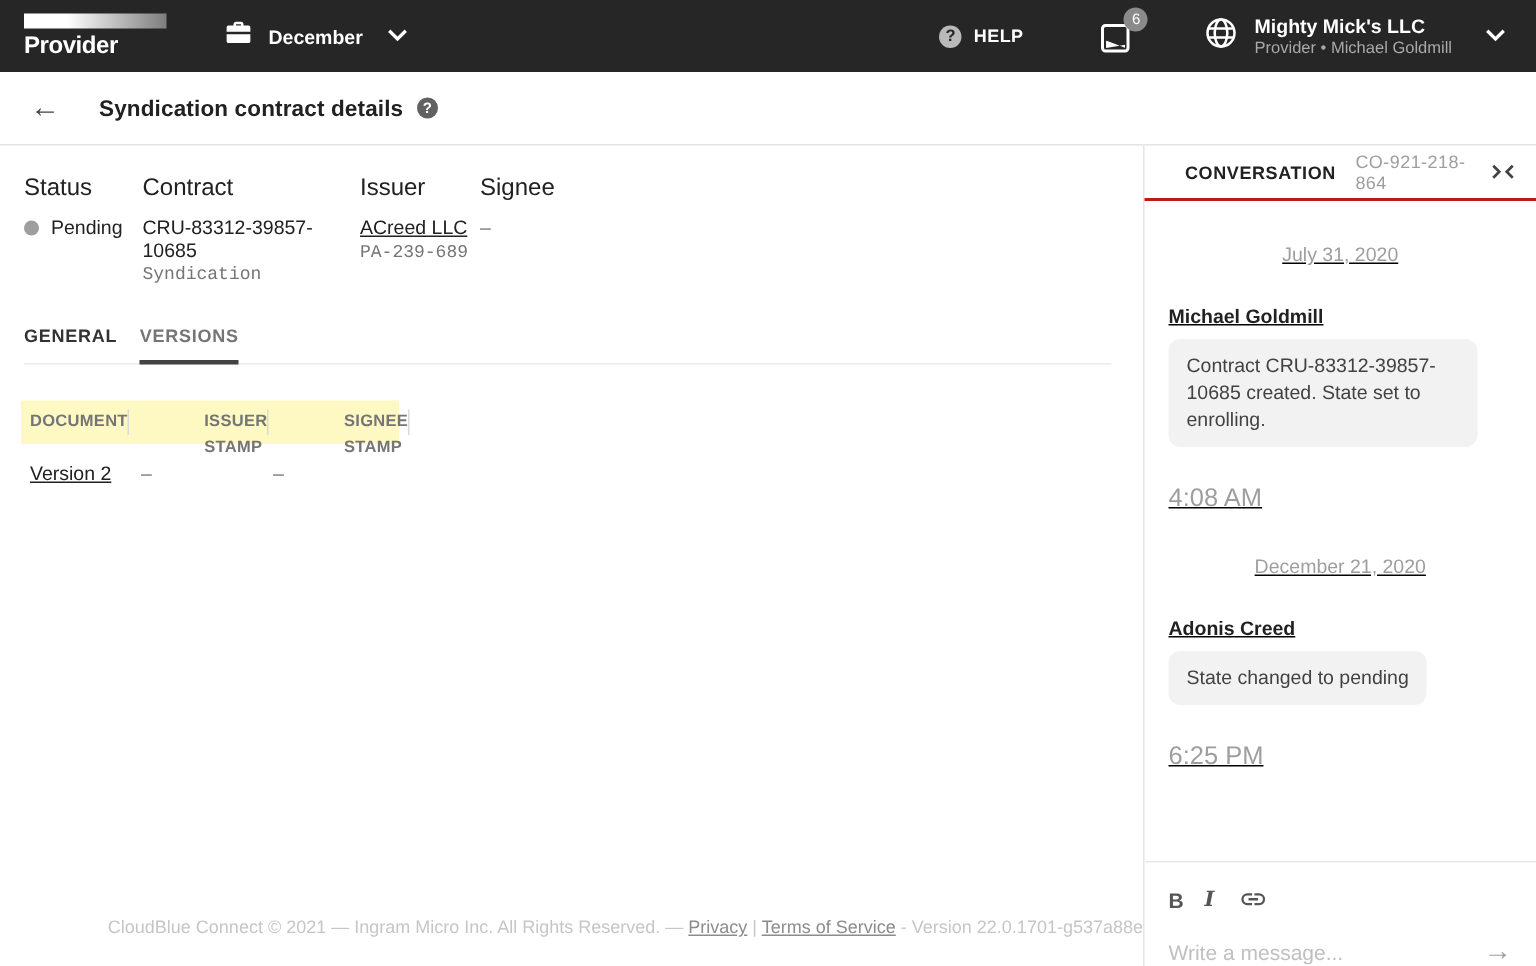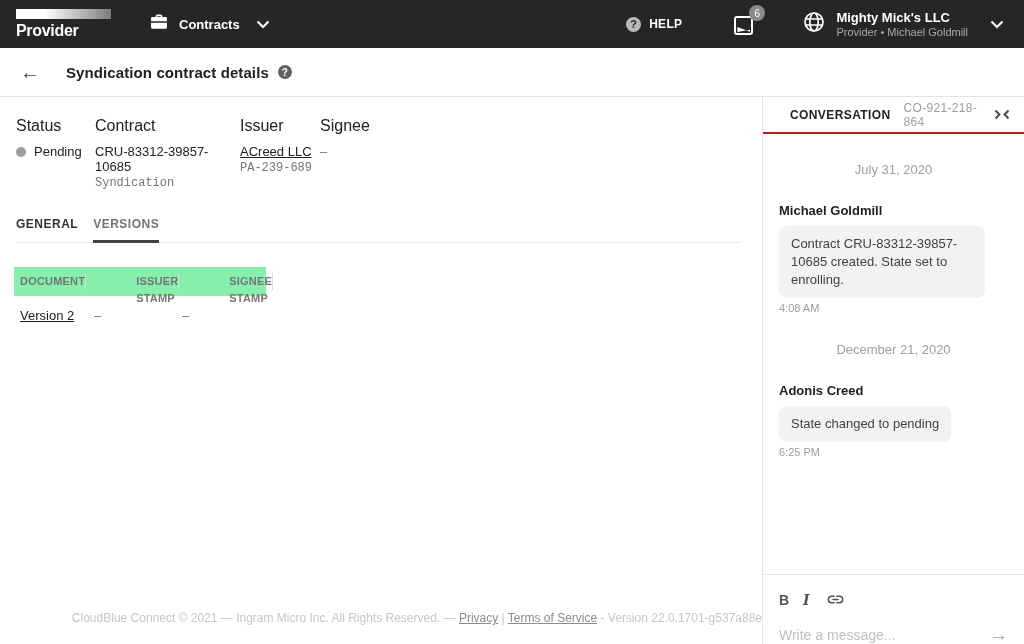--- a/index.html
+++ b/index.html
@@ -48,41 +48,41 @@
   .link { color:#212121; text-decoration:underline; cursor:pointer; }
   .gray { color:#757575; }
 
   .tabs { display:flex; margin:27px 0 0 16px; width:725px; border-bottom:1px solid #ececec; }
   .tab { font-size:12px; font-weight:bold; letter-spacing:0.5px; padding-bottom:11px; margin-right:15px; cursor:pointer; position:relative; }
   .tab-general { color:#333333; }
   .tab-versions { color:#757575; }
   .tab.active::after { content:""; position:absolute; left:0; right:0; bottom:-1px; height:3px; background:#424242; }
 
   .vtable { margin:24px 0 0 14px; width:252px; }
-  .thead { display:flex; background:#86efac; height:29px; align-items:center;gap:44px; }
+  .thead { display:flex; background:#fef9c3; height:29px; align-items:center;gap:44px; }
   .th { font-size:11px; font-weight:bold; color:#757575; letter-spacing:0.2px; padding-left:6px; height:17px; line-height:17px; border-right:1px solid #dadada; }
   .th1 { width:73px; } .th2 { width:88px; } .th3 { width:89px; }
   .trow { display:flex; margin-top:12px; }
   .td { font-size:13px; padding-left:6px; }
   .td1 { width:74px; } .td2 { width:88px; } .td3 { width:89px; }
 
   .footer { position:absolute; left:0; right:0; bottom:19px; text-align:right; font-size:12px; color:#c6c6c6; }
   .footer .flink { color:#8c8c8c; text-decoration:underline; cursor:pointer; }
 
   
   .conversation { width:262px; border-left:1px solid #e4e4e4; display:flex; flex-direction:column; }
   .conv-header { height:37px; display:flex; align-items:center; padding:0 14px 0 27px; border-bottom:2px solid #b91c1c; }
   .conv-title { font-size:12px; font-weight:bold; color:#212121; letter-spacing:0.4px; }
   .conv-id { font-size:12px; color:#9e9e9e; margin-left:13px; letter-spacing:0.3px; }
   .collapse { margin-left:auto; cursor:pointer; display:flex; align-items:center; }
-  .messages { flex:1; padding:0 16px; overflow:hidden; }
+  .messages { flex:1; padding:0 16px; overflow:hidden;text-decoration:underline; }
   .date-sep { text-align:center; font-size:13px; color:#9e9e9e; margin-top:28px; }
   .msg-name { font-size:13px; font-weight:bold; color:#212121; margin-top:26px; }
   .bubble { display:inline-block; background:#f2f2f2; border-radius:8px; padding:9px 12px; font-size:13px; color:#424242; line-height:18px; margin-top:8px; max-width:206px; }
-  .msg-time { font-size:11px; color:#9e9e9e; margin-top:4px; }
+  .msg-time { font-size:17px; color:#9e9e9e; margin-top:24px; }
   .composer { border-top:1px solid #e8e8e8; padding:15px 16px 0; }
   .c-toolbar { display:flex; align-items:center; margin-bottom:16px; }
   .tb-bold { font-size:14px; font-weight:bold; color:#555; width:24px; cursor:pointer; }
   .tb-italic { font-size:14px; font-weight:bold; font-style:italic; font-family:"DejaVu Serif",serif; color:#555; width:23px; cursor:pointer; }
   .tb-link { cursor:pointer; display:flex; }
   .c-inputrow { display:flex; align-items:center; }
   .c-input { flex:1; border:none; outline:none; font-size:14px; color:#424242; font-family:"Liberation Sans",sans-serif; background:transparent; }
   .c-input::placeholder { color:#c0c0c0; }
   .send { color:#9e9e9e; font-size:19px; cursor:pointer; margin-left:8px; line-height:19px; }
 </style>
@@ -93,21 +93,21 @@
   <div class="logo">
     <div class="logo-bar"></div>
     <div class="logo-text">Provider</div>
   </div>
   <div class="nav-item">
     <span>
       <svg width="20" height="20" viewBox="0 0 24 24">
           <path fill="#ffffff" d="M10 3h4a2 2 0 0 1 2 2v1h4a1.5 1.5 0 0 1 1.5 1.5V11h-19V7.5A1.5 1.5 0 0 1 4 6h4V5a2 2 0 0 1 2-2zm0 3h4V5h-4v1zM2.5 13h19v5.5A1.5 1.5 0 0 1 20 20H4a1.5 1.5 0 0 1-1.5-1.5V13z"></path>
         </svg>
     </span>
-    <span class="label">Contracts</span>
+    <span class="label">December</span>
     <span class="chev">
       <svg width="14" height="9" viewBox="0 0 14 9">
           <path d="M1.5 1.5 7 7l5.5-5.5" fill="none" stroke="#ffffff" stroke-width="2.2"></path>
         </svg>
     </span>
   </div>
   <div class="top-right">
     <div class="help">
       <span class="help-circle">?</span>
       <span class="help-label">HELP</span>

